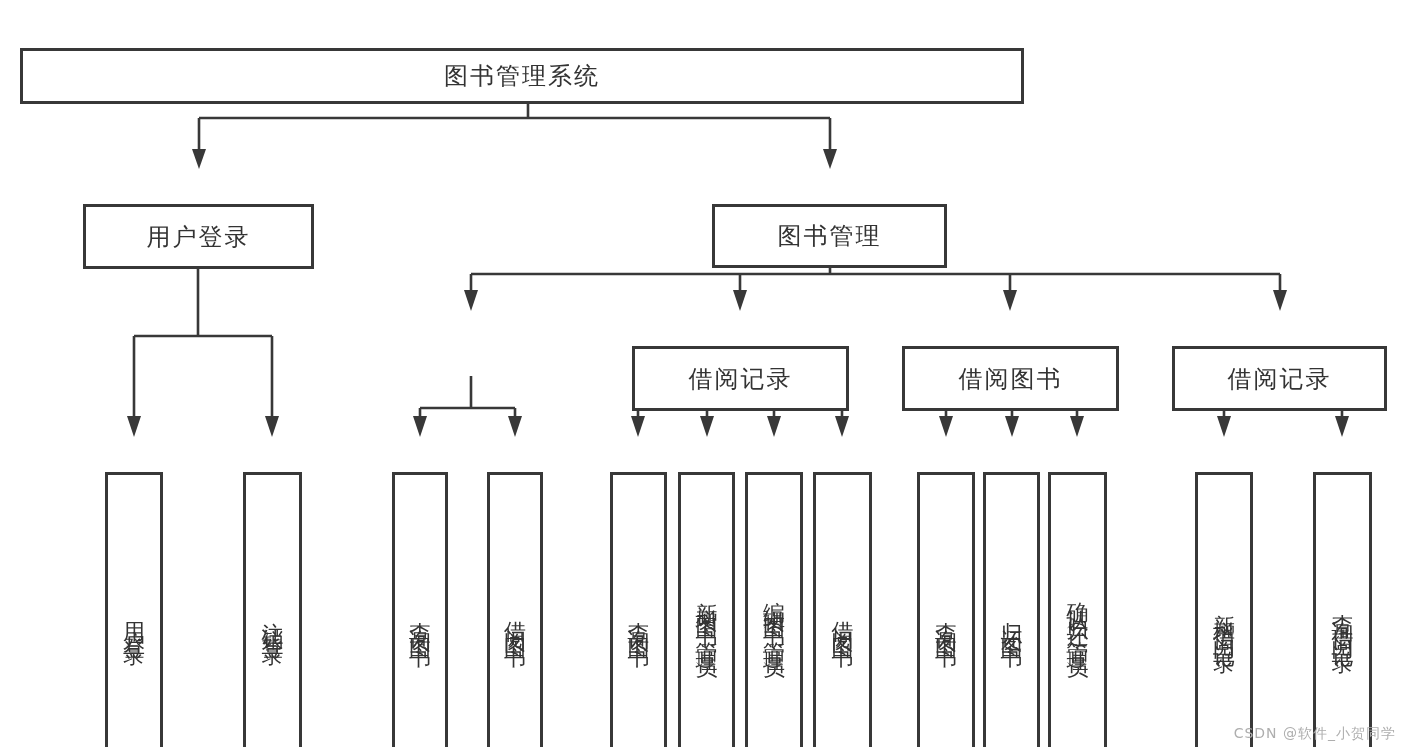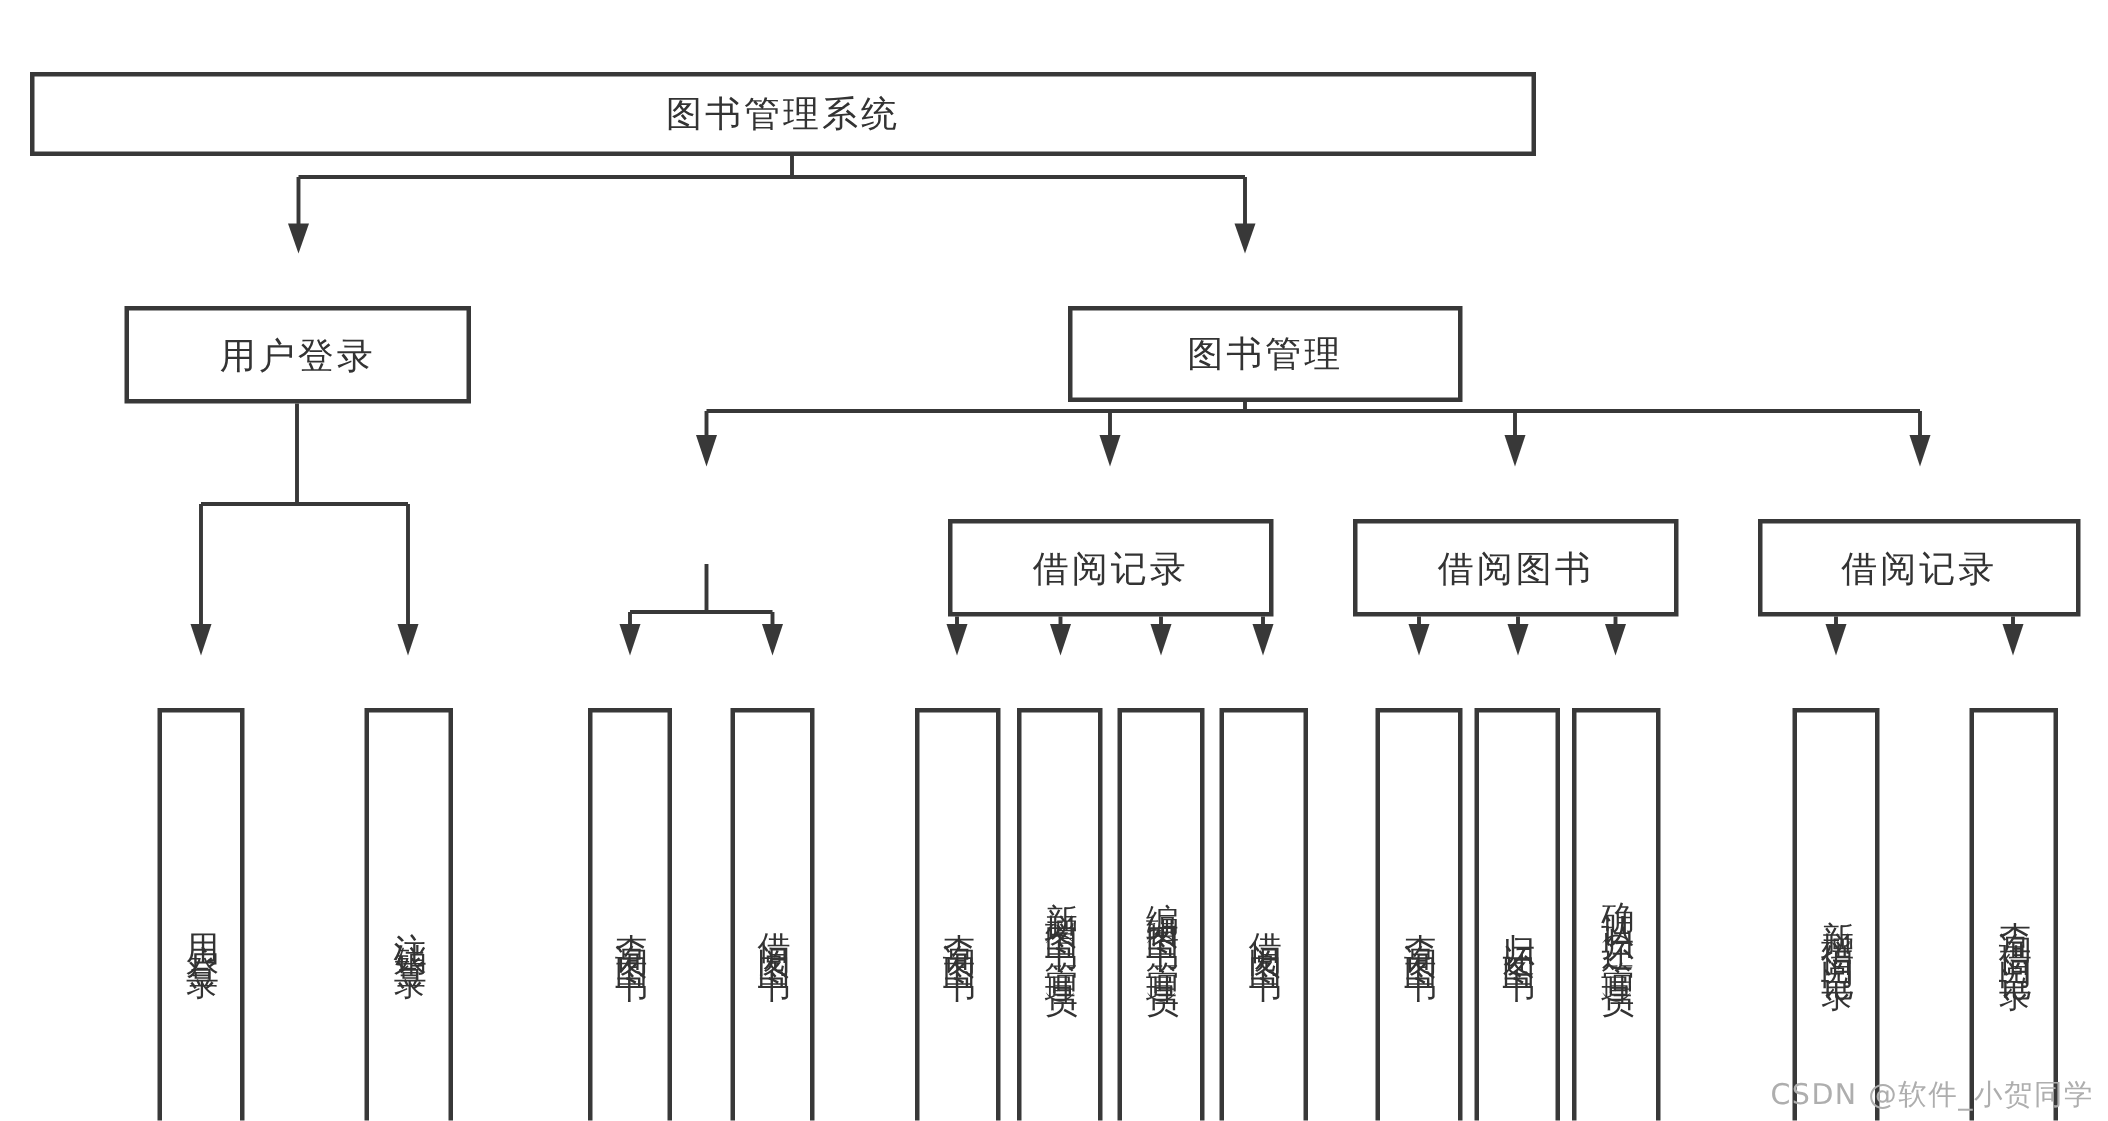--- a/index.html
+++ b/index.html
@@ -31,21 +31,21 @@
   .v-node .v-label{
     writing-mode:vertical-rl;
     text-orientation:mixed;
     font-size:22px;
     letter-spacing:8px;
     line-height:1;
     white-space:nowrap;
   }
   .watermark{
     position:absolute;right:9px;bottom:4px;z-index:6;
-    font-size:19px;letter-spacing:1px;color:var(--wm);white-space:nowrap;
+    font-size:14px;letter-spacing:1px;color:var(--wm);white-space:nowrap;
   }
 </style>
 </head>
 <body>
 
 <div id="stage">
 
   <svg id="connector-layer" viewBox="0 0 1405 747" aria-hidden="true">
     <g>
       <path d="M528 69 V118 M199 118 H830 M199 118 V151 M830 118 V151"></path>
@@ -85,21 +85,21 @@
     <g>
       <path d="M1280 376 V408 M1224 408 H1342 M1224 408 V419 M1342 408 V419"></path>
       <polygon points="1217,416 1231,416 1224,437"></polygon>
       <polygon points="1335,416 1349,416 1342,437"></polygon>
     </g>
   </svg>
 
   <div class="node h-node" style="left:20px;top:13px;width:1004px;height:56px;">图书管理系统</div>
 
   <div class="node h-node" style="left:83px;top:169px;width:231px;height:65px;">用户登录</div>
-  <div class="node h-node" style="left:712px;top:169px;width:263px;height:64px;">图书管理</div>
+  <div class="node h-node" style="left:712px;top:169px;width:235px;height:64px;">图书管理</div>
 
   <div class="node h-node" style="left:632px;top:311px;width:217px;height:65px;">借阅记录</div>
   <div class="node h-node" style="left:902px;top:311px;width:217px;height:65px;">借阅图书</div>
   <div class="node h-node" style="left:1172px;top:311px;width:215px;height:65px;">借阅记录</div>
 
   <div class="node v-node" style="left:105px;top:437px;width:58px;height:296px;">
     <span class="v-label">用户登录</span>
   </div>
   <div class="node v-node" style="left:243px;top:437px;width:59px;height:296px;">
     <span class="v-label">注销登录</span>

